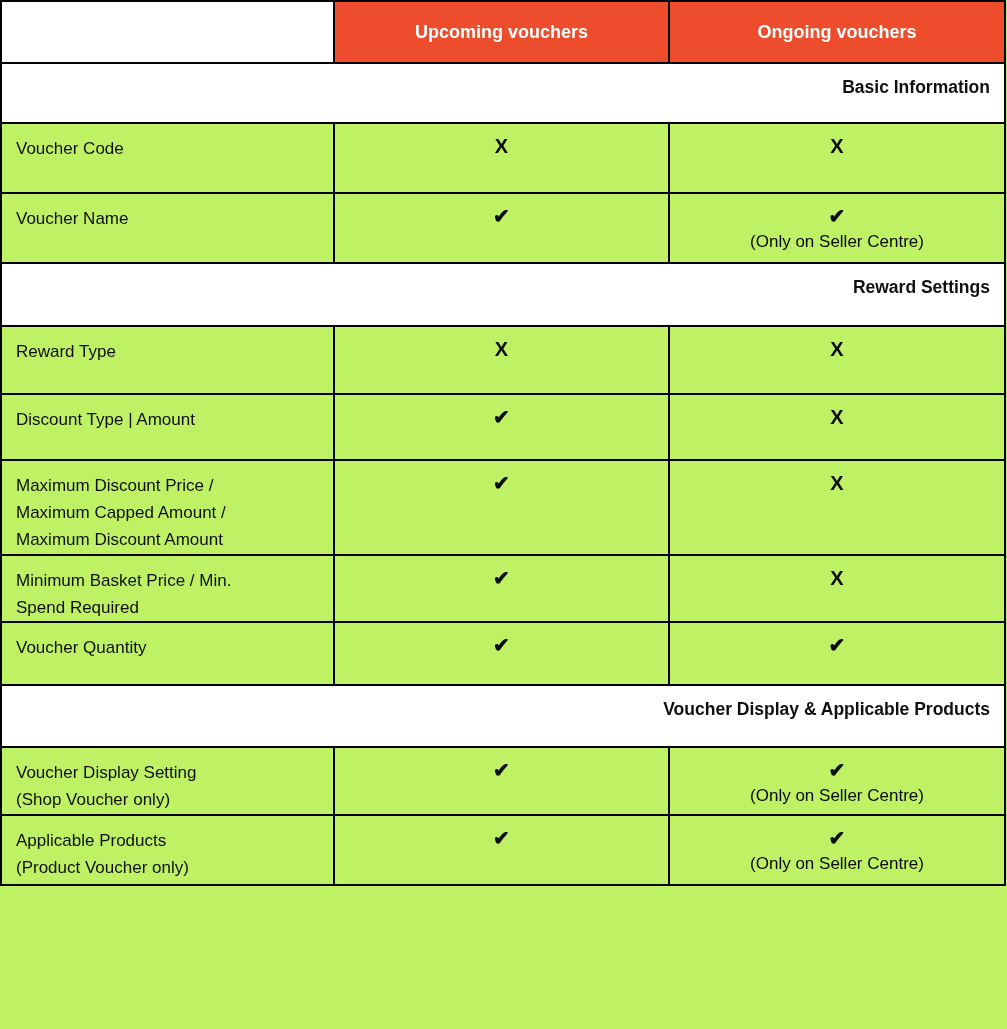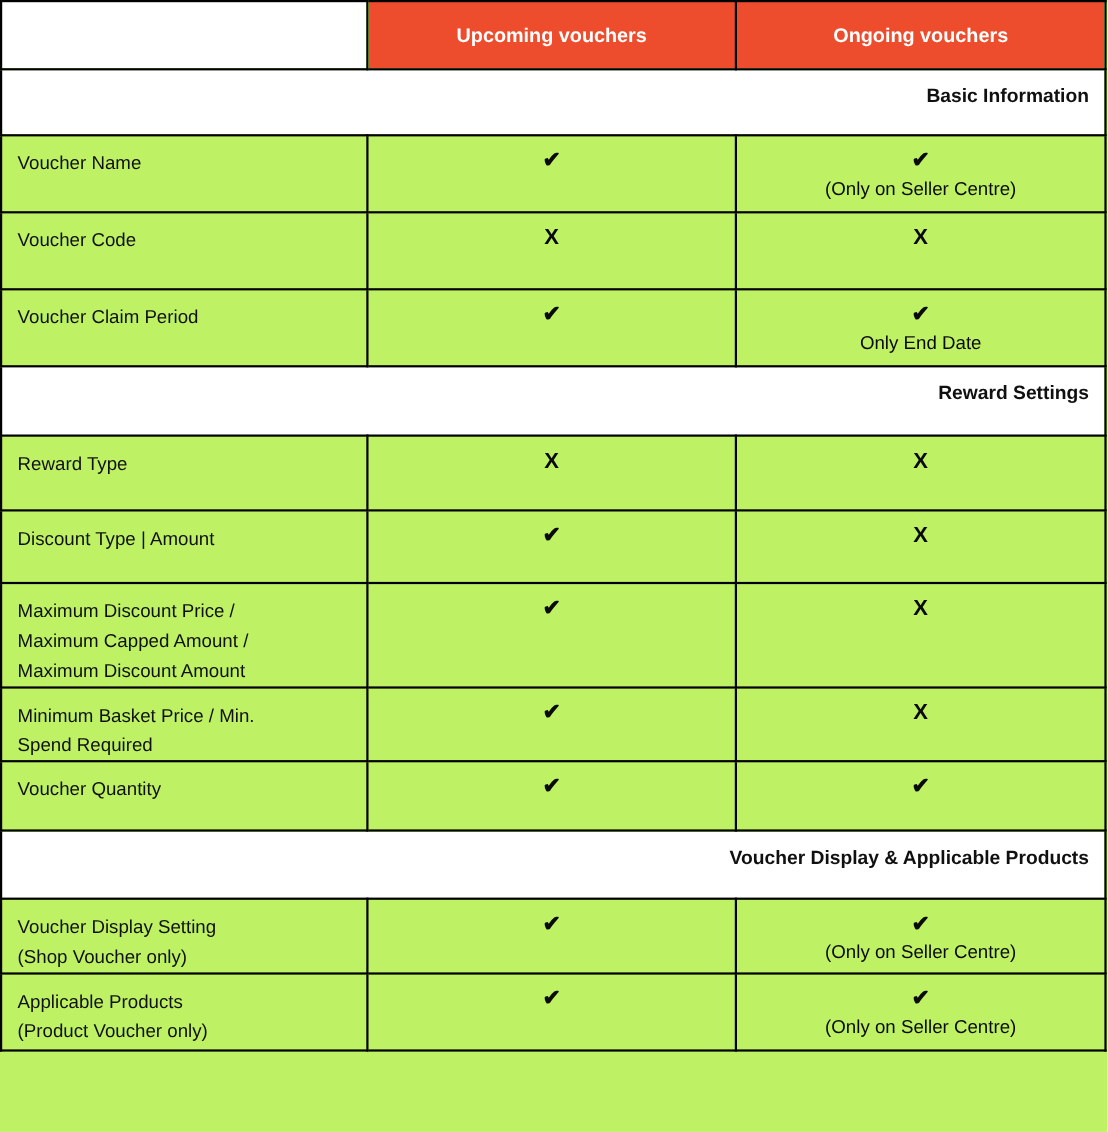--- a/index.html
+++ b/index.html
@@ -96,54 +96,43 @@
       <th class="colhead">Upcoming vouchers</th>
       <th class="colhead">Ongoing vouchers</th>
     </tr>
 
     <tr class="section" style="height:60px">
       <td colspan="3">Basic Information</td>
     </tr>
 
 
     <tr style="height:70px">
+      <td class="label">Voucher Code</td>
+      <td class="cell">
+        <div class="mark">X</div>
+        <div class="note"></div>
+      </td>
+      <td class="cell">
+        <div class="mark">X</div>
+        <div class="note"></div>
+      </td>
+    </tr>
+
+    <tr style="height:70px">
       <td class="label">Voucher Name</td>
       <td class="cell">
         <div class="mark">✔</div>
         <div class="note"></div>
       </td>
       <td class="cell">
         <div class="mark">✔</div>
         <div class="note">(Only on Seller Centre)</div>
       </td>
     </tr>
 
-    <tr style="height:70px">
-      <td class="label">Voucher Code</td>
-      <td class="cell">
-        <div class="mark">X</div>
-        <div class="note"></div>
-      </td>
-      <td class="cell">
-        <div class="mark">X</div>
-        <div class="note"></div>
-      </td>
-    </tr>
-
-    <tr style="height:70px">
-      <td class="label">Voucher Claim Period</td>
-      <td class="cell">
-        <div class="mark">✔</div>
-        <div class="note"></div>
-      </td>
-      <td class="cell">
-        <div class="mark">✔</div>
-        <div class="note">Only End Date</div>
-      </td>
-    </tr>
 
     <tr class="section" style="height:63px">
       <td colspan="3">Reward Settings</td>
     </tr>
 
     <tr style="height:68px">
       <td class="label">Reward Type</td>
       <td class="cell">
         <div class="mark">X</div>
         <div class="note"></div>

